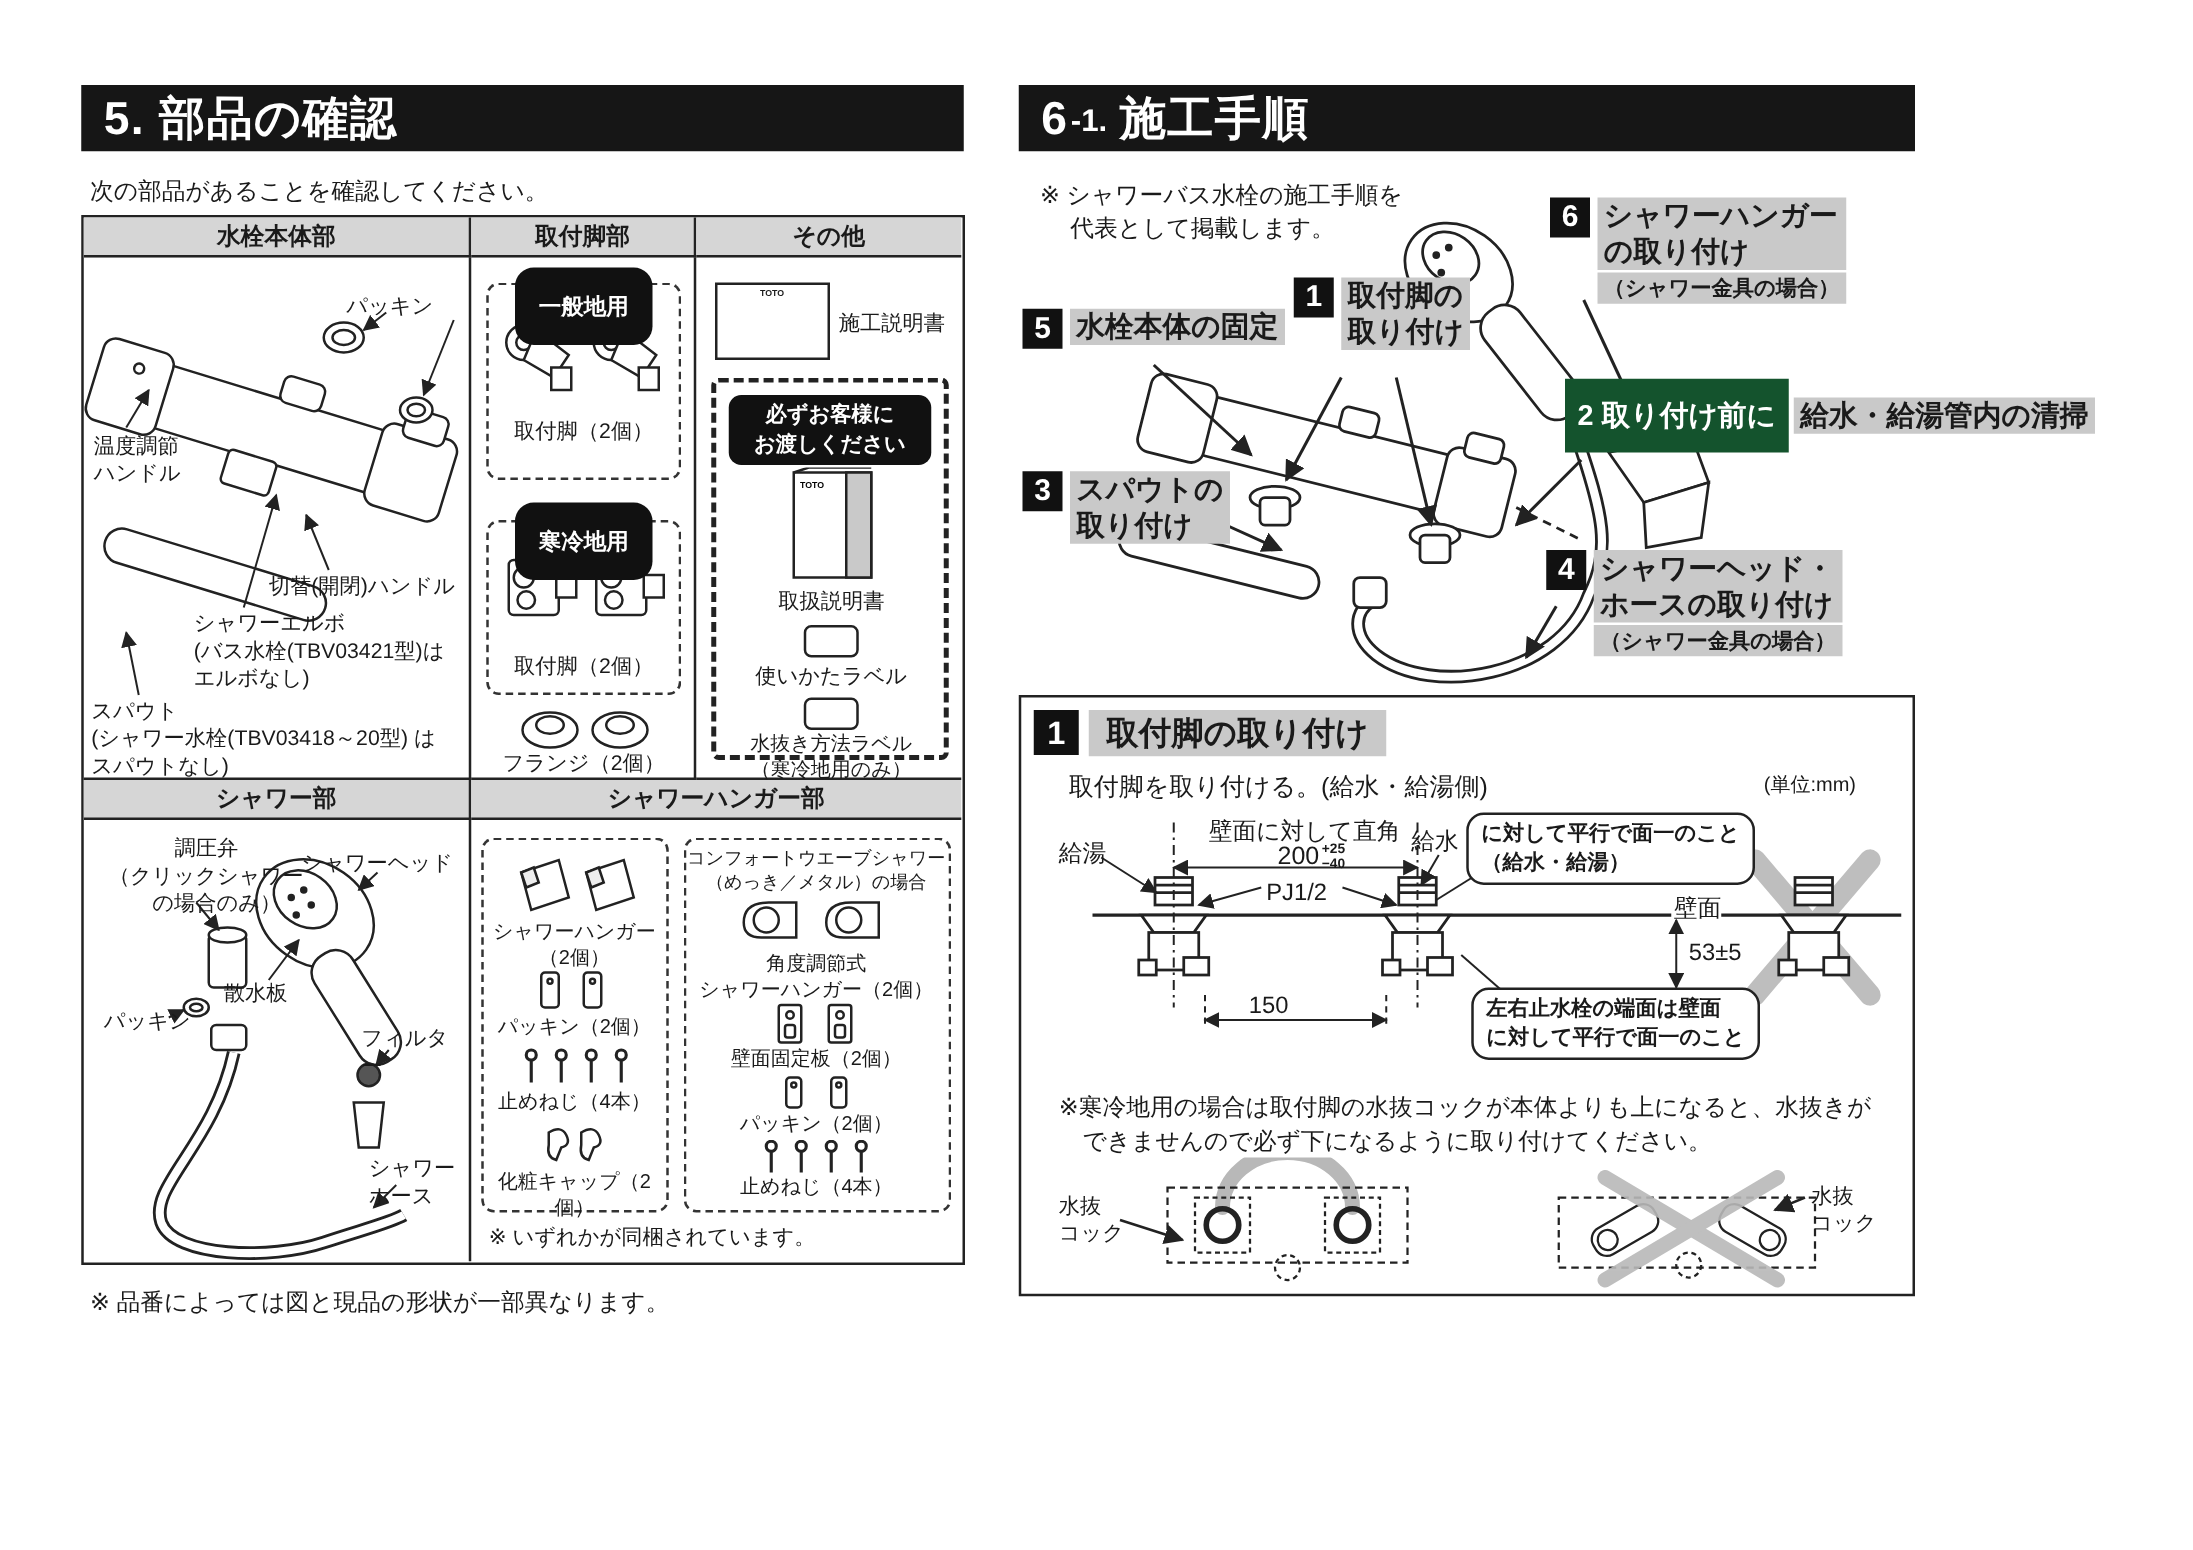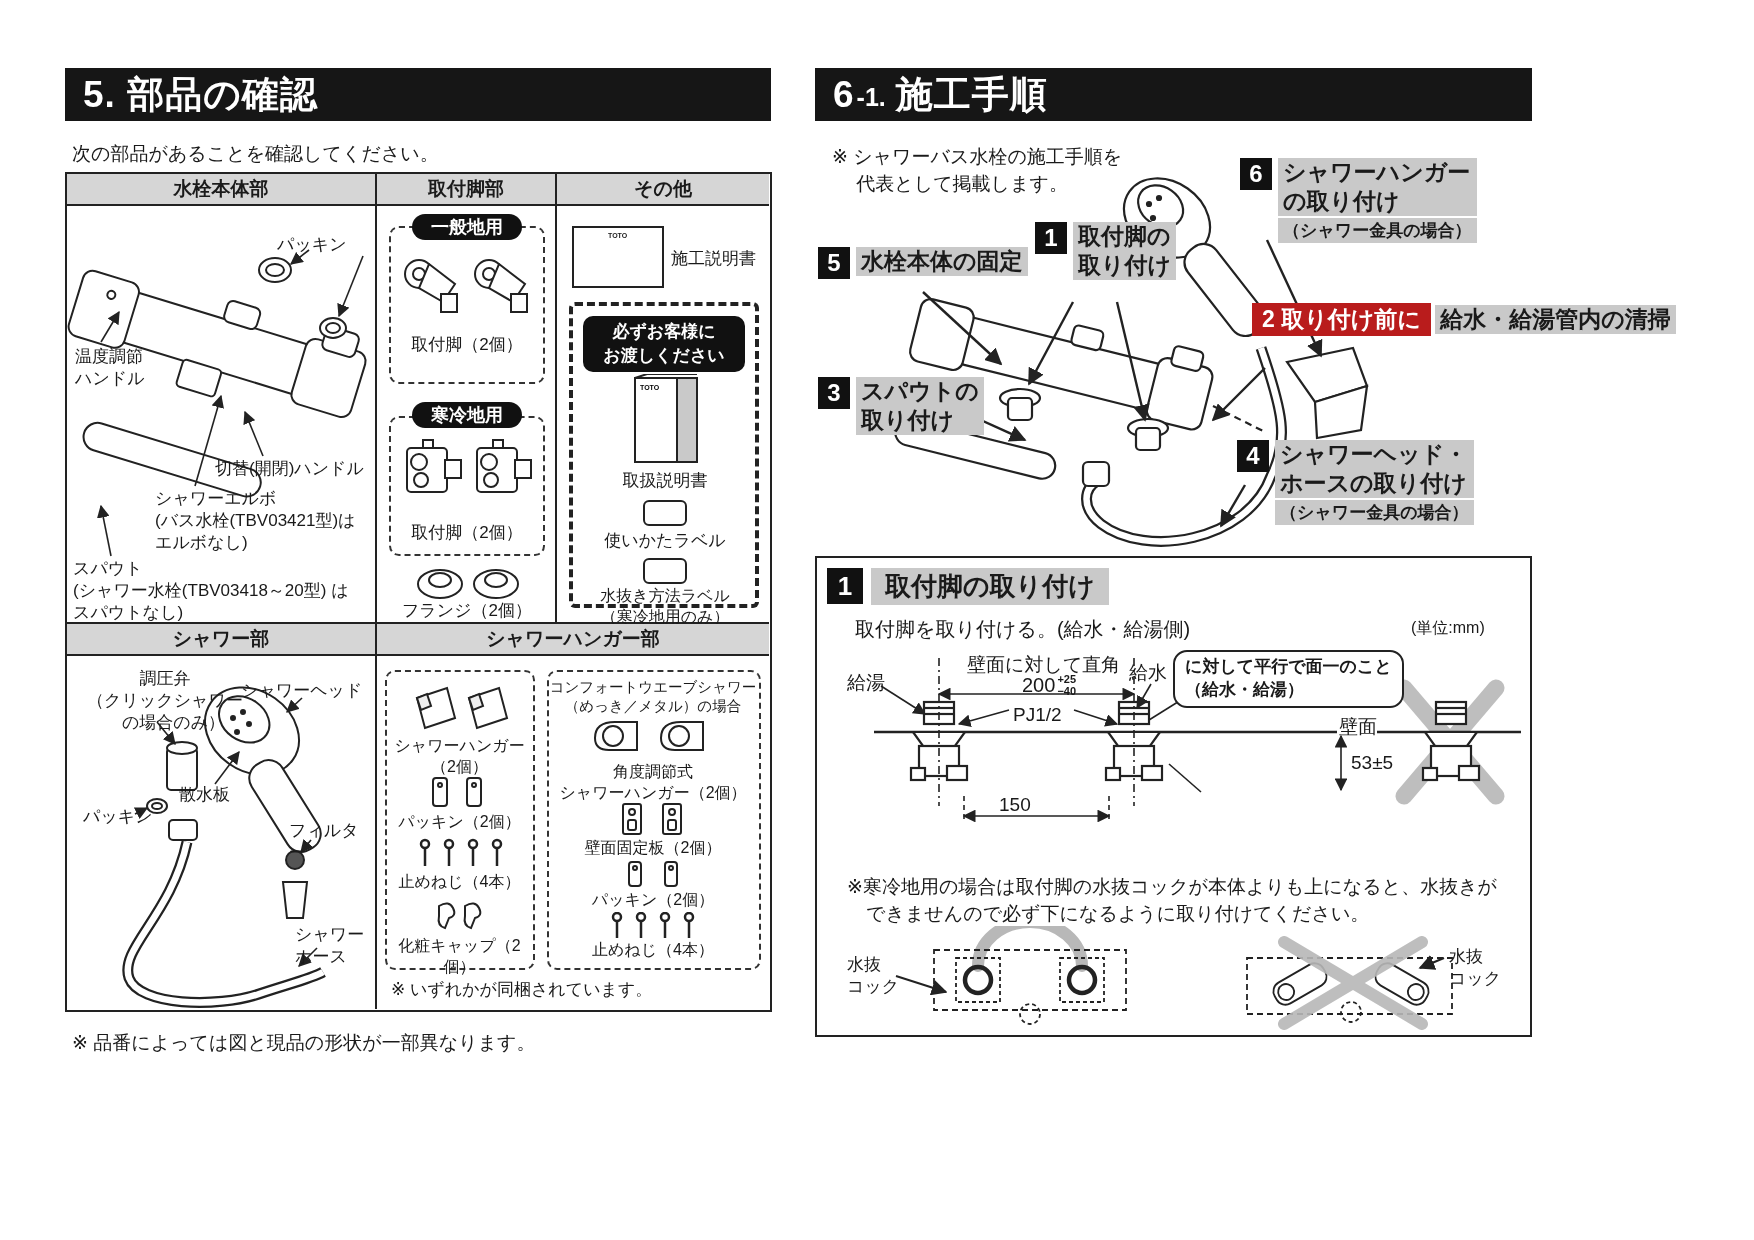--- a/index.html
+++ b/index.html
@@ -10,30 +10,30 @@
   .bar{background:#161616;color:#fff;display:flex;align-items:center;padding-left:18px;font-weight:bold}
   .bar .big{font-size:37px;letter-spacing:1px}
   .bar .small{font-size:25px;margin:6px 2px 0 2px}
   .txt19{font-size:19px;line-height:1.4}
   .lab{font-size:17px;line-height:1.3}
   .cap{font-size:16px;text-align:center;line-height:1.3}
   .tbl{border:2.5px solid #222}
   .th{background:#d6d6d6;display:flex;align-items:center;justify-content:center;font-size:19px;font-weight:bold;border-bottom:2px solid #222}
   .br{border-right:2px solid #222}
   .bb{border-bottom:2px solid #222}
-  .pill{background:#111;color:#fff;border-radius:15px;font-size:18px;font-weight:bold;text-align:center;padding:1px 0;width:110px;z-index:2}
+  .pill{background:#111;color:#fff;border-radius:15px;font-size:18px;font-weight:bold;text-align:center;padding:19px 0;width:110px;z-index:2}
   .dash2{border:2.5px dashed #333;border-radius:10px}
   .dash4{border:4px dashed #222;border-radius:6px}
   .blackround{background:#111;color:#fff;border-radius:10px;font-size:17px;font-weight:bold;text-align:center;line-height:1.4;padding:4px 6px}
   .badge{background:#111;color:#fff;width:32px;height:32px;display:flex;align-items:center;justify-content:center;font-size:24px;font-weight:bold;flex:none}
   .hl{background:#c9c9c9}
   .co{display:flex;gap:6px;align-items:flex-start}
   .co-text{font-size:23px;font-weight:bold;line-height:1.25;padding:0 5px}
   .co-sub{font-size:17px;font-weight:bold;padding:1px 5px;margin-top:2px}
-  .blackline{background:#b91c1c;color:#fff;font-size:23px;font-weight:bold;padding:2px 10px;line-height:1.25;display:inline-block}
+  .blackline{background:#14532d;color:#fff;font-size:23px;font-weight:bold;padding:15px 10px;line-height:1.25;display:inline-block}
   .secbox{border:2.5px solid #222;background:#fff}
   .sec-title{font-size:26px;font-weight:bold;padding:2px 14px;line-height:1.25}
   .bubble{border:2px solid #222;border-radius:14px;background:#fff;font-size:17px;font-weight:bold;line-height:1.35;padding:4px 10px;text-align:left}
   .dimlab{font-size:18px;font-weight:bold}
   .tolwrap{display:inline-flex;align-items:flex-start}
   .tol{display:inline-flex;flex-direction:column;font-size:11px;line-height:1.05;margin-left:2px;font-weight:bold}
   .tinyrect{border:2px solid #222;border-radius:6px;background:#fff}
   svg{display:block;position:absolute;left:0;top:0}
 </style>
 </head>
@@ -497,20 +497,22 @@
       </span>
   </div>
   <div class="abs" style="left:196px;top:146px;font-size:19px">PJ1/2</div>
   <div class="abs" style="left:30px;top:112px;font-size:19px">給湯</div>
   <div class="abs" style="left:312px;top:102px;font-size:19px">給水</div>
   <div class="abs bubble pre" style="left:356px;top:92px">に対して平行で面一のこと
 （給水・給湯）</div>
   <div class="abs" style="left:522px;top:156px;font-size:19px">壁面</div>
   <div class="abs" style="left:534px;top:194px;font-size:19px">53±5</div>
   <div class="abs" style="left:182px;top:236px;font-size:19px">150</div>
+  <div class="abs bubble pre" style="left:360px;top:232px">左右止水栓の端面は壁面
+に対して平行で面一のこと</div>
 
   <div class="abs txt19 pre" style="left:30px;top:316px;width:670px">※寒冷地用の場合は取付脚の水抜コックが本体よりも上になると、水抜きが
 　できませんので必ず下になるように取り付けてください。</div>
 
   <svg class="abs" style="left:15px;top:368px" width="687" height="108" viewBox="0 0 687 108">
     <defs>
         <marker id="m5" viewBox="0 0 10 10" refX="9" refY="5" markerWidth="8" markerHeight="8" orient="auto-start-reverse">
           <path d="M0,0 L10,5 L0,10 z" fill="#222"></path>
         </marker>
       </defs>

